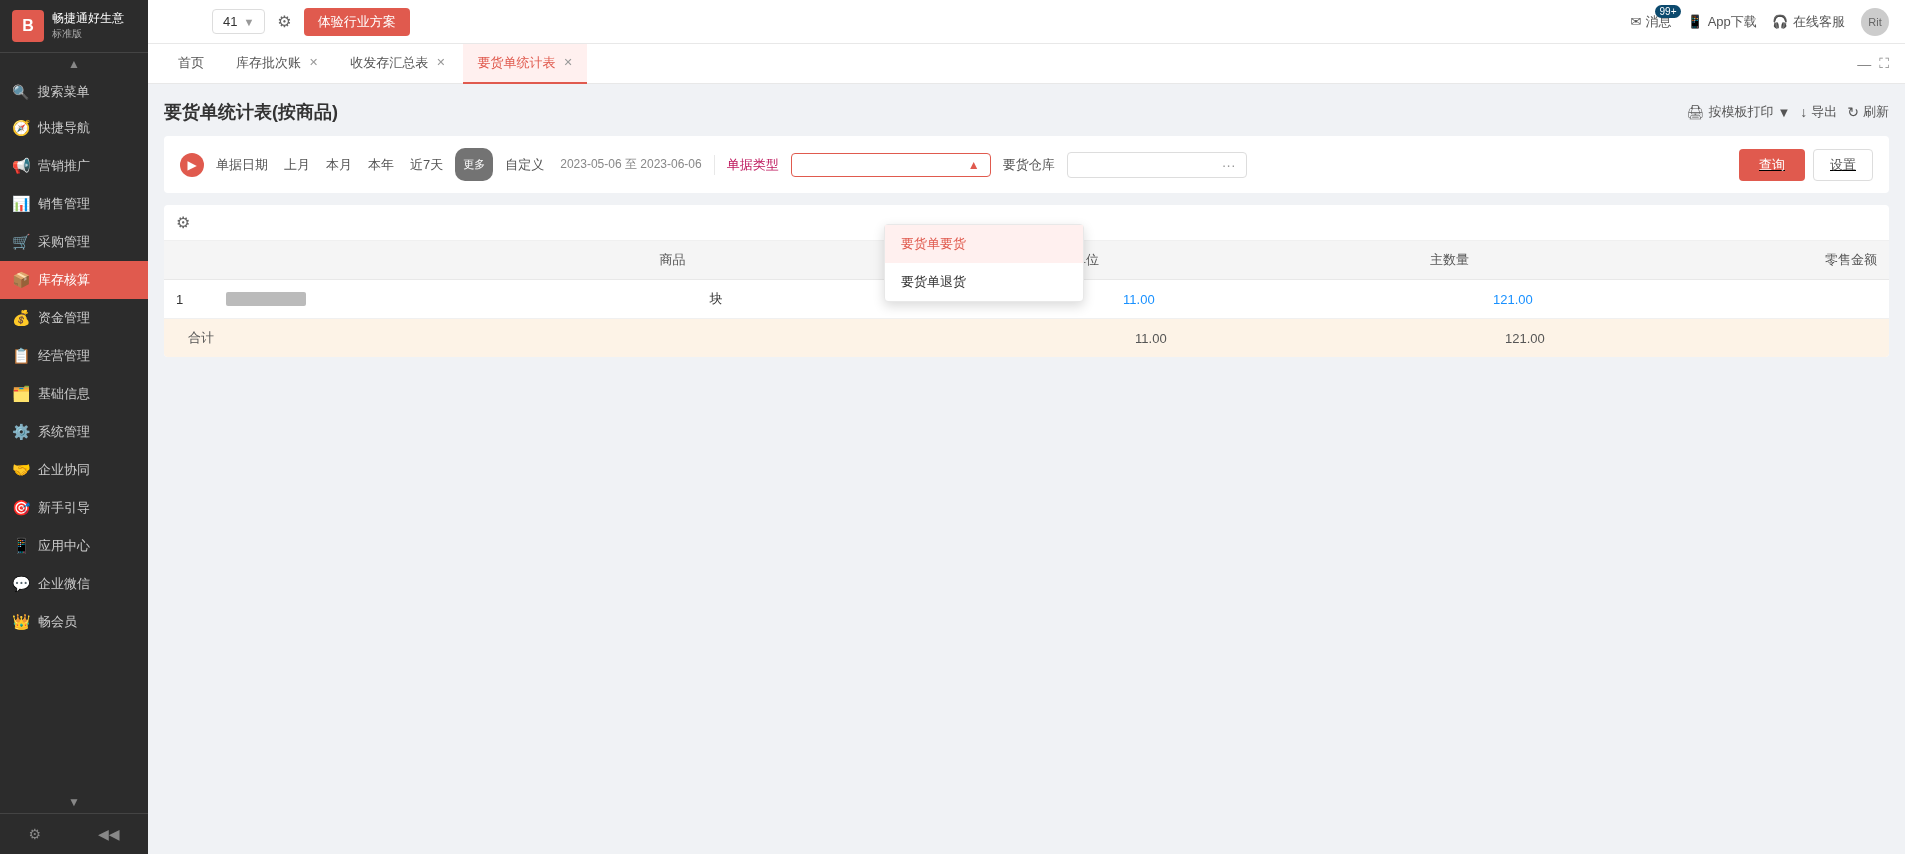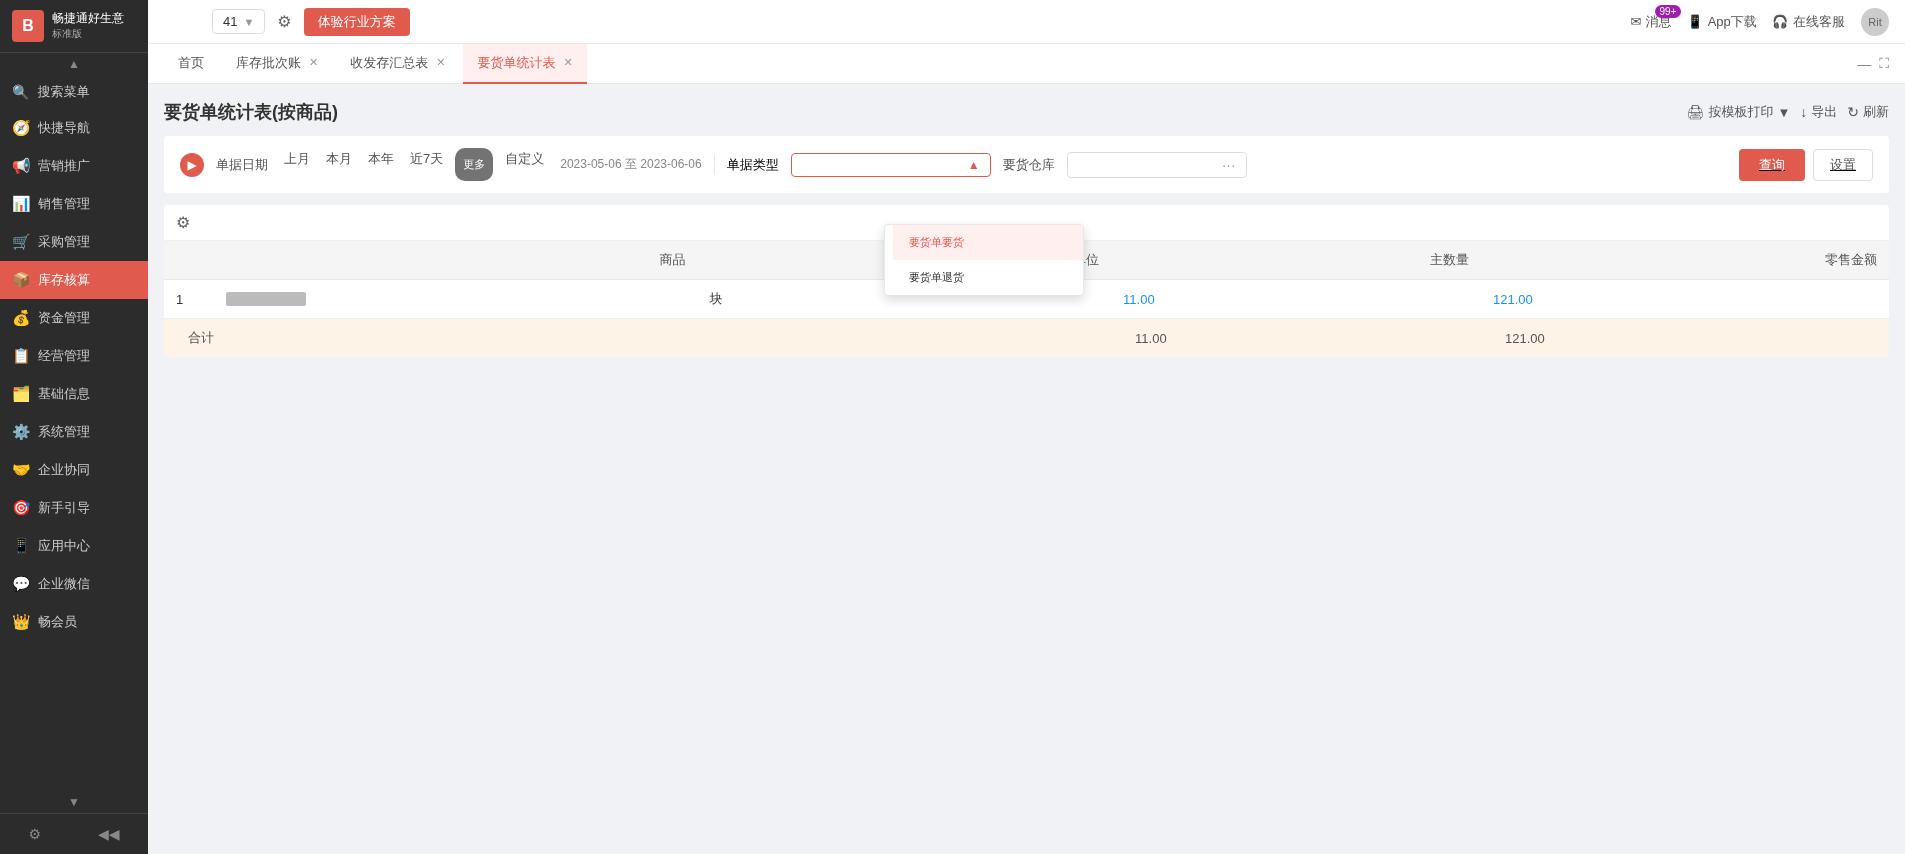--- a/index.html
+++ b/index.html
@@ -61,21 +61,21 @@
       display: flex; align-items: center; gap: 6px; padding: 4px 10px; border: 1px solid #ddd; border-radius: 4px; cursor: pointer; font-size: 13px; color: #333; background: #fff;
     }
     .store-selector .chevron { color: #999; font-size: 11px; }
     .settings-btn { color: #666; cursor: pointer; font-size: 16px; }
     .trial-btn {
       background: #e05a4e; color: #fff; border: none; border-radius: 4px; padding: 5px 14px; cursor: pointer; font-size: 13px; font-weight: 500;
     }
     .top-header-right { display: flex; align-items: center; gap: 16px; }
     .header-action { display: flex; align-items: center; gap: 4px; color: #555; cursor: pointer; font-size: 13px; position: relative; }
     .badge {
-      background: #a21caf; color: #fff; border-radius: 10px; font-size: 10px; padding: 1px 5px; position: absolute; top: -8px; right: -10px; white-space: nowrap;
+      background: #0c4a6e; color: #fff; border-radius: 10px; font-size: 10px; padding: 1px 5px; position: absolute; top: -8px; right: -10px; white-space: nowrap;
     }
     .user-avatar { width: 28px; height: 28px; background: #ccc; border-radius: 50%; }
 
     
     .tabs-bar {
       height: 40px; background: #fff; display: flex; align-items: center; padding: 0 16px; border-bottom: 1px solid #e8e8e8; gap: 4px; position: relative;
     }
     .tab-item {
       display: flex; align-items: center; padding: 0 14px; height: 40px; cursor: pointer; font-size: 13px; color: #555; border-bottom: 2px solid transparent; white-space: nowrap; gap: 6px;
     }
@@ -95,31 +95,31 @@
     .page-action-btn .icon { font-size: 14px; }
 
     
     .filter-area {
       background: #fff; border-radius: 4px; padding: 12px 16px; margin-bottom: 12px; display: flex; align-items: center; gap: 12px; flex-wrap: wrap; position: relative;
     }
     .filter-expand-btn {
       width: 24px; height: 24px; background: #e05a4e; border-radius: 50%; display: flex; align-items: center; justify-content: center; cursor: pointer; color: #fff; font-size: 12px; flex-shrink: 0;
     }
     .filter-label { color: #555; font-size: 13px; white-space: nowrap; }
-    .date-shortcuts { display: flex; gap: 8px; }
+    .date-shortcuts { display: flex; align-items: center; gap: 8px; }
     .date-btn { color: #555; cursor: pointer; font-size: 13px; padding: 2px 4px; white-space: nowrap; }
     .date-btn.more-tag {
       background: #737373; color: #fff; border-radius: 10px; padding: 9px 8px; font-size: 11px;
     }
     .date-btn.custom { color: #555; }
     .date-range-text { color: #888; font-size: 12px; }
 
     .filter-divider { width: 1px; height: 20px; background: #e8e8e8; }
 
-    .filter-type-label { color: #000000; font-size: 13px; white-space: nowrap; }
+    .filter-type-label { color: #be185d; font-size: 13px; white-space: nowrap; }
     .filter-type-select {
       display: flex; align-items: center; border: 1px solid #e05a4e; border-radius: 4px; padding: 4px 10px; min-width: 200px; cursor: pointer; background: #fff; position: relative;
     }
     .filter-type-select .select-text { flex: 1; color: #333; font-size: 13px; }
     .filter-type-select .select-arrow { color: #e05a4e; font-size: 12px; margin-left: 4px; }
 
     .filter-warehouse-label { color: #555; font-size: 13px; white-space: nowrap; }
     .filter-warehouse-select {
       display: flex; align-items: center; border: 1px solid #ddd; border-radius: 4px; padding: 4px 10px; min-width: 180px; cursor: pointer; background: #fff;
     }
@@ -129,21 +129,21 @@
     .filter-right { margin-left: auto; display: flex; gap: 8px; text-decoration: underline; }
     .btn-query { background: #e05a4e; color: #fff; border: none; border-radius: 4px; padding: 6px 20px; cursor: pointer; font-size: 13px; }
     .btn-settings { background: #fff; color: #555; border: 1px solid #ddd; border-radius: 4px; padding: 6px 16px; cursor: pointer; font-size: 13px; }
 
     
     .dropdown-overlay {
       position: absolute; background: #fff; border: 1px solid #e8e8e8; border-radius: 4px; box-shadow: 0 4px 12px rgba(0,0,0,0.15); z-index: 100; min-width: 200px;
       top: 88px; left: 720px;
     }
     .dropdown-item {
-      padding: 10px 16px; cursor: pointer; font-size: 11px; color: #333; margin-left: 8px;
+      padding: 10px 16px; cursor: pointer; font-size: 13px; color: #333;
     }
     .dropdown-item.selected { background: #fff0ef; color: #e05a4e; }
 
     
     .table-container { background: #fff; border-radius: 4px; overflow: hidden; }
     .table-toolbar { display: flex; align-items: center; padding: 8px 12px; border-bottom: 1px solid #f0f0f0; }
     .col-settings-btn { color: #666; cursor: pointer; font-size: 16px; }
 
     table { width: 100%; border-collapse: collapse; }
     thead tr { background: #f5f5f5; }

